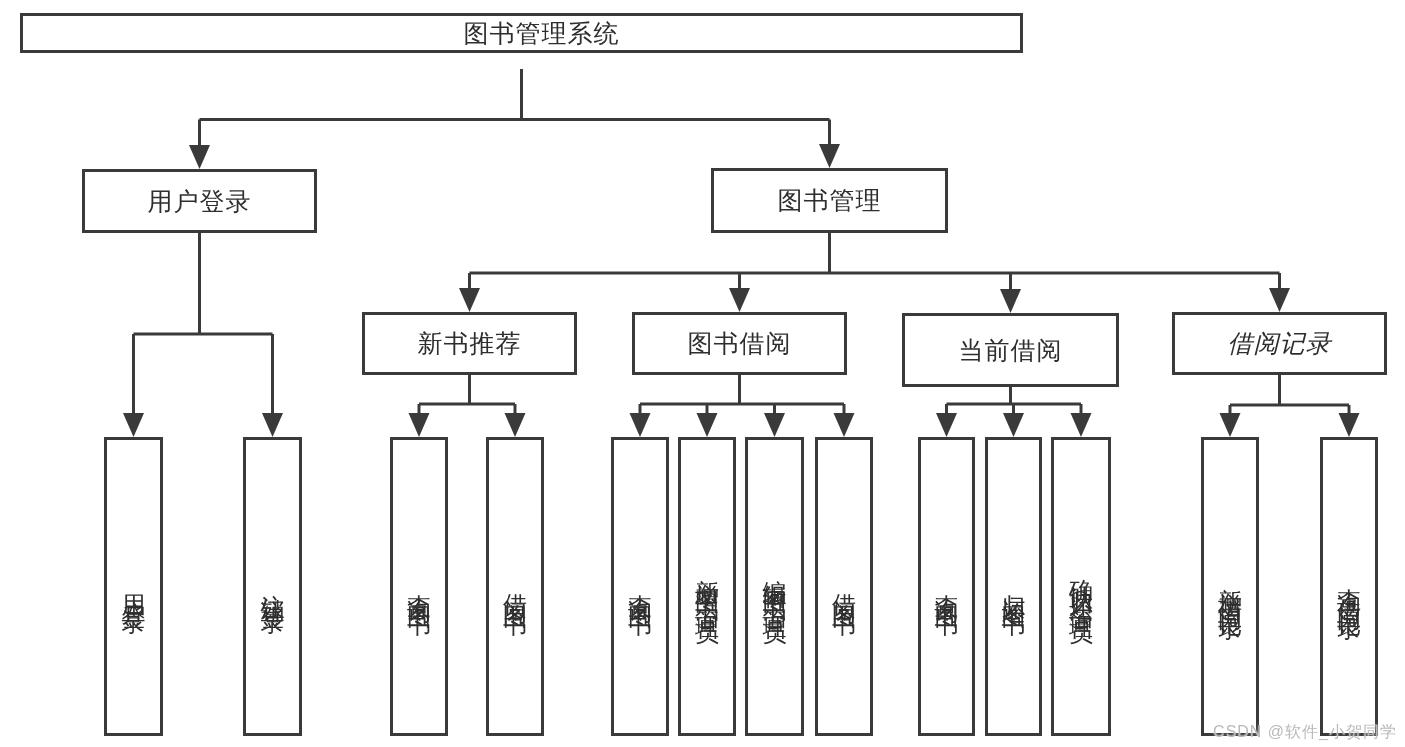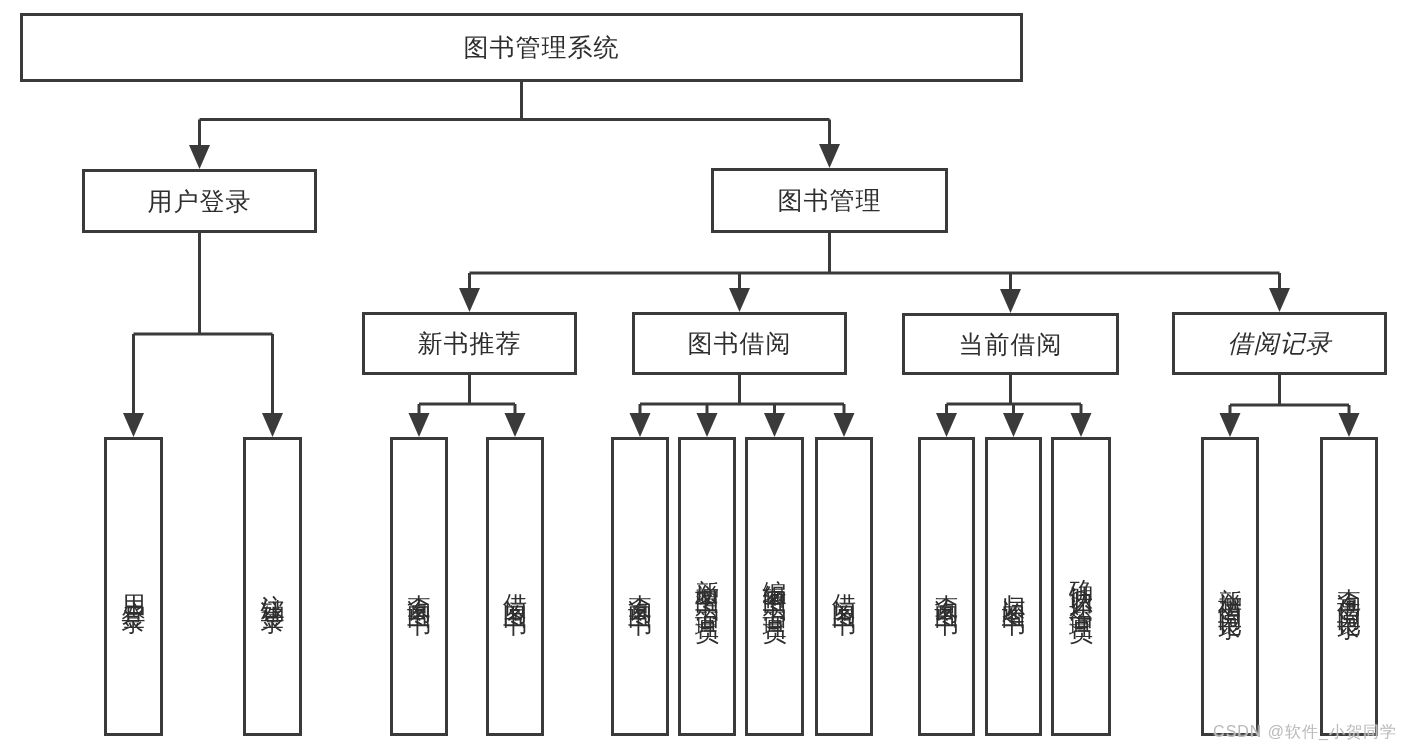--- a/index.html
+++ b/index.html
@@ -80,38 +80,38 @@
       <path d="M1013.5 404 V421" style="stroke: rgb(58, 58, 58);"></path>
       <polygon points="1003,413 1024,413 1013.5,437" style="fill: rgb(58, 58, 58);"></polygon>
       <path d="M1081 404 V421" style="stroke: rgb(58, 58, 58);"></path>
       <polygon points="1070.5,413 1091.5,413 1081,437" style="fill: rgb(58, 58, 58);"></polygon>
       <path d="M1230 405 V421" style="stroke: rgb(58, 58, 58);"></path>
       <polygon points="1219.5,413 1240.5,413 1230,437" style="fill: rgb(58, 58, 58);"></polygon>
       <path d="M1349 405 V421" style="stroke: rgb(58, 58, 58);"></path>
       <polygon points="1338.5,413 1359.5,413 1349,437" style="fill: rgb(58, 58, 58);"></polygon>
     </svg>
 
-  <div class="box" style="left: 20px; top: 13px; width: 1003px; height: 69px; border-color: rgb(58, 58, 58); color: rgb(46, 46, 46); padding-left: 40px;">
+  <div class="box" style="left: 20px; top: 13px; width: 1003px; height: 40px; border-color: rgb(58, 58, 58); color: rgb(46, 46, 46); padding-left: 40px;">
     <span class="lbl h">图书管理系统</span>
   </div>
 
   <div class="box" style="left: 82px; top: 169px; width: 235px; height: 64px; border-color: rgb(58, 58, 58); color: rgb(46, 46, 46);">
     <span class="lbl h">用户登录</span>
   </div>
   <div class="box" style="left: 711px; top: 168px; width: 237px; height: 65px; border-color: rgb(58, 58, 58); color: rgb(46, 46, 46);">
     <span class="lbl h">图书管理</span>
   </div>
 
   <div class="box" style="left: 362px; top: 312px; width: 215px; height: 63px; border-color: rgb(58, 58, 58); color: rgb(46, 46, 46);">
     <span class="lbl h">新书推荐</span>
   </div>
   <div class="box" style="left: 632px; top: 312px; width: 215px; height: 63px; border-color: rgb(58, 58, 58); color: rgb(46, 46, 46); font-family: Liberation Mono, monospace;">
     <span class="lbl h">图书借阅</span>
   </div>
-  <div class="box" style="left: 902px; top: 313px; width: 217px; height: 62px; border-color: rgb(58, 58, 58); color: rgb(46, 46, 46);">
+  <div class="box" style="left: 902px; top: 313px; width: 217px; height: 74px; border-color: rgb(58, 58, 58); color: rgb(46, 46, 46);">
     <span class="lbl h">当前借阅</span>
   </div>
   <div class="box" style="left: 1172px; top: 312px; width: 215px; height: 63px; border-color: rgb(58, 58, 58); color: rgb(46, 46, 46); font-style: italic;">
     <span class="lbl h">借阅记录</span>
   </div>
 
   <div class="box" style="left: 104px; top: 437px; width: 59px; height: 299px; border-color: rgb(58, 58, 58); color: rgb(46, 46, 46);">
     <span class="lbl v">用户登录</span>
   </div>
   <div class="box" style="left: 243px; top: 437px; width: 59px; height: 299px; border-color: rgb(58, 58, 58); color: rgb(46, 46, 46);">

